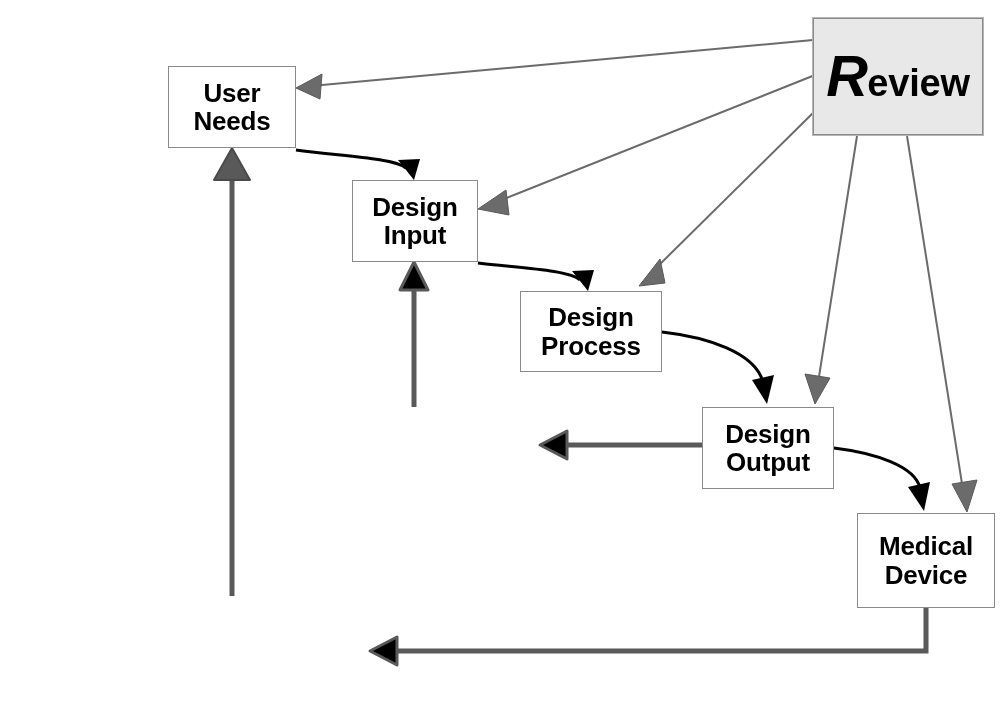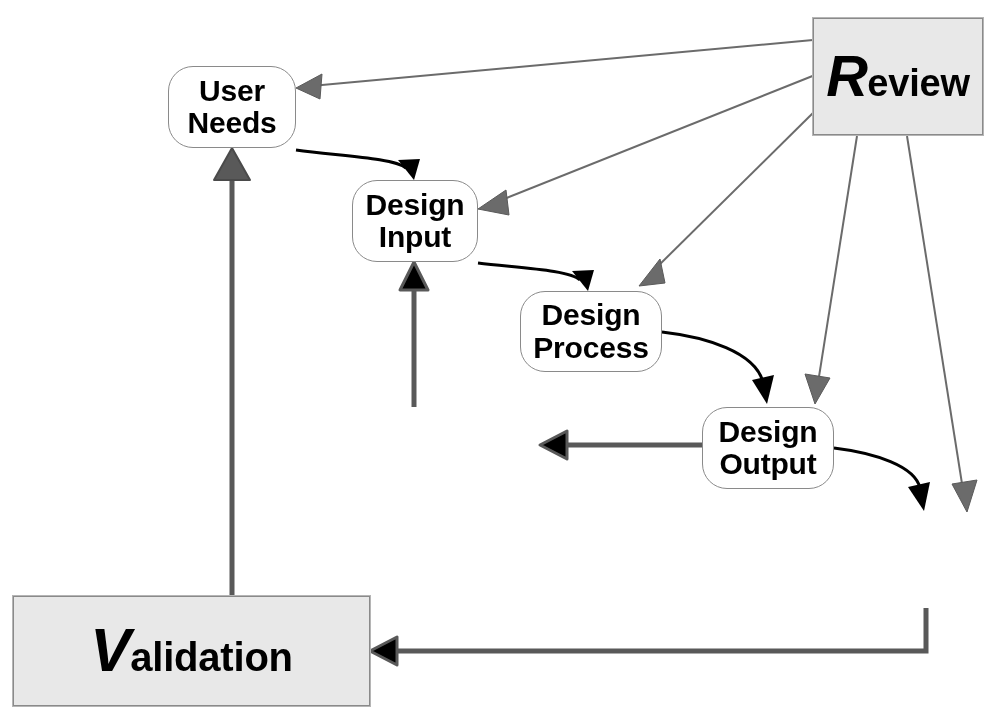--- a/index.html
+++ b/index.html
@@ -31,22 +31,21 @@
     text-align: center;
     border: 1px solid #8a8a8a;
     font-weight: bold;
     color: #000000;
     line-height: 1.08;
     letter-spacing: -0.2px;
     z-index: 5;
   }
   .node.plain {
     background: #ffffff;
-    font-size: 30px;
-    border-radius: 25px;
+    font-size: 26px;
   }
   .node.shaded {
     background: #e8e8e8;
     border: 1px solid #8a8a8a;
     box-shadow: 0 0 0 1px #b5b5b5;
   }
   .node .lbl {
     white-space: pre-line;
     display: block;
   }
@@ -164,18 +163,19 @@
     <span class="lbl">Design
 Process</span>
   </div>
 
 
   <div class="node plain" id="node-design-output">
     <span class="lbl">Design
 Output</span>
   </div>
 
+  <div class="node plain" id="node-medical-device">
+    <span class="lbl">Medical
+Device</span>
+  </div>
 
-  <div class="node shaded" id="node-validation">
-    <span class="phase"><span class="bigcap">V</span><span>alidation</span></span>
-  </div>
 
 </div>
 
 </body></html>

